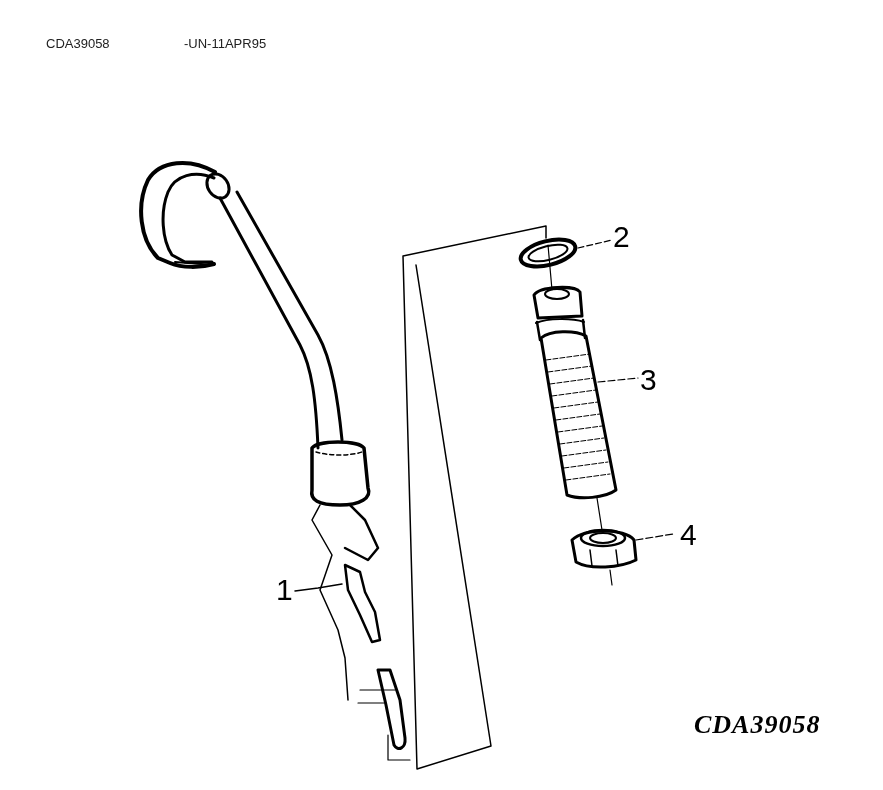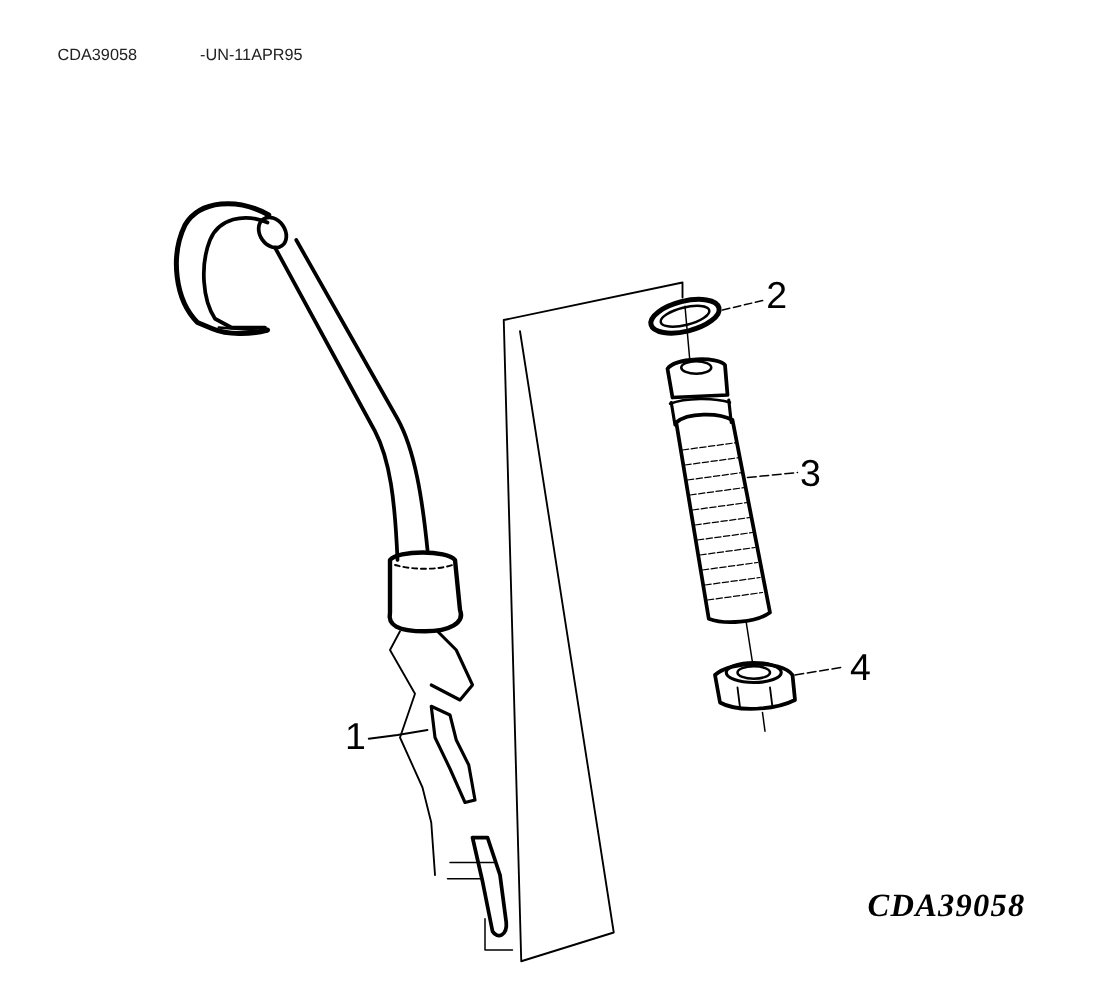--- a/index.html
+++ b/index.html
@@ -1,19 +1,19 @@
 <!DOCTYPE html>
 <html><head>
   <meta charset="utf-8">
   <style>
     html, body { margin: 0; padding: 0; background: #ffffff; }
     body { width: 883px; height: 790px; position: relative; overflow: hidden; font-family: "Liberation Sans", sans-serif; }
     .header { position: absolute; top: 36px; left: 46px; font-size: 13px; color: #222; }
     .header .code { position: absolute; left: 0; white-space: nowrap; }
-    .header .stamp { position: absolute; left: 114px; white-space: nowrap; }
+    .header .stamp { position: absolute; left: 138px; white-space: nowrap; }
     .figure { position: absolute; left: 0; top: 0; width: 883px; height: 790px; }
     .callout { position: absolute; font-family: "Liberation Sans", sans-serif; font-size: 30px; color: #000; line-height: 1; }
     .figure-id { position: absolute; left: 694px; top: 710px; font-family: "Liberation Serif", serif; font-style: italic; font-weight: bold; font-size: 26px; color: #000; letter-spacing: 1px; white-space: nowrap; }
   </style>
 </head>
 <body>
 
 <div class="header">
   <span class="code">CDA39058</span>
   <span class="stamp">-UN-11APR95</span>

